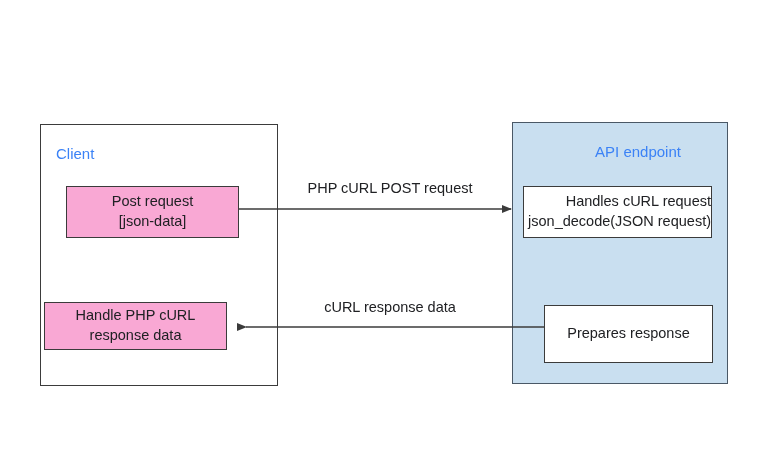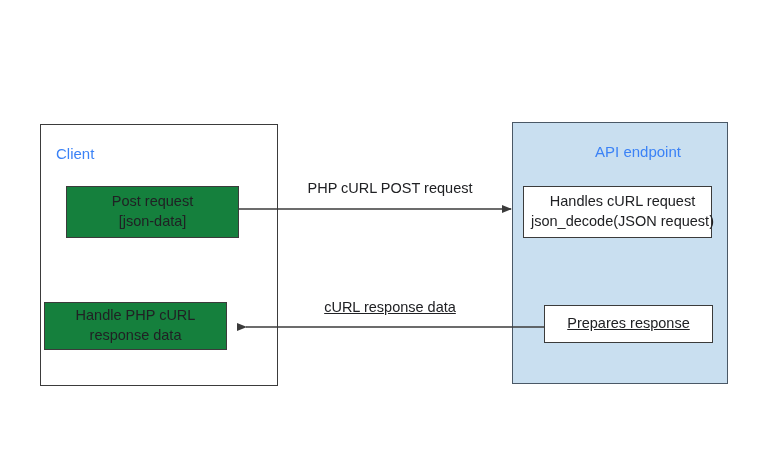--- a/index.html
+++ b/index.html
@@ -63,21 +63,21 @@
     justify-content: center;
     font-size: 14.5px;
     line-height: 1.35;
     color: #202124;
   }
   .node .line1, .node .line2 {
     display: block;
     white-space: nowrap;
   }
   .node.gray {
-    background: #15803d;
+    background: #f9a8d4;
     align-items: center;
     text-align: center;
   }
   .node.white {
     background: #ffffff;
   }
   #post-request {
     left: 66px;
     top: 186px;
     width: 173px;
@@ -88,52 +88,50 @@
     top: 302px;
     width: 183px;
     height: 48px;
   }
   #handles-curl {
     left: 523px;
     top: 186px;
     width: 189px;
     height: 52px;
     padding-left: 10px;
-    align-items: center;
+    align-items: flex-end;
     text-align: left;
   }
   #prepares-response {
     left: 544px;
     top: 305px;
     width: 169px;
-    height: 38px;
+    height: 58px;
     align-items: center;
     justify-content: center;
     text-align: left;
-    text-decoration: underline;
   }
   .italic {
   }
   .edge-label {
     position: absolute;
     font-size: 14.5px;
     color: #202124;
     white-space: nowrap;
     text-align: center;
   }
   #label-post {
     left: 290px;
     top: 180px;
     width: 200px;
   }
   #label-response {
     left: 300px;
     top: 299px;
     width: 180px;
-    text-decoration: underline;
   }
   #arrows {
     position: absolute;
     left: 0;
     top: 0;
     width: 768px;
     height: 471px;
     pointer-events: none;
   }
 </style>

